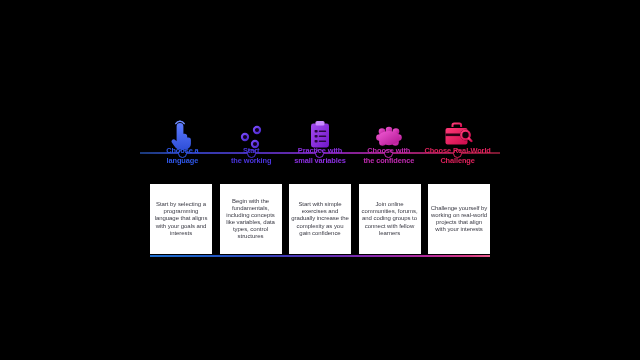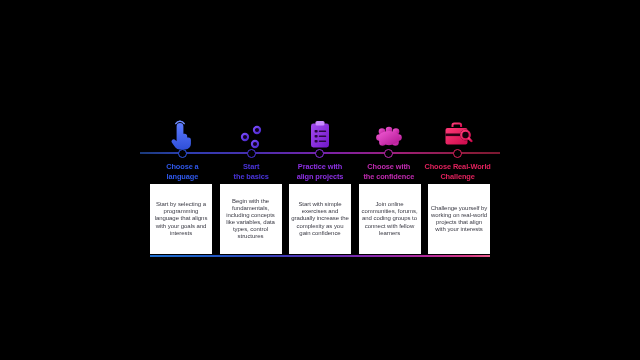--- a/index.html
+++ b/index.html
@@ -85,21 +85,21 @@
     height: 9px;
     border-radius: 50%;
     background: #000000;
     box-sizing: border-box;
   }
 
   
   .labels-row {
     position: absolute;
     left: 148px;
-    top: 162px;
+    top: 146px;
     width: 344px;
     height: 22px;
     display: flex;
   }
   .label-cell {
     width: 68.8px;
     text-align: center;
     font-size: 7.4px;
     font-weight: bold;
     line-height: 9.6px;
@@ -289,25 +289,25 @@
     </div>
   </div>
 
   <div class="labels-row">
     <div class="label-cell" style="color:#2f57e8">
       <div>Choose a</div>
       <div>language</div>
     </div>
     <div class="label-cell" style="color:#4a34dc">
       <div>Start</div>
-      <div>the basics</div>
+      <div>the working</div>
     </div>
     <div class="label-cell" style="color:#8b2fe0">
       <div>Practice with</div>
-      <div>align projects</div>
+      <div>small variables</div>
     </div>
     <div class="label-cell" style="color:#c02ab0">
       <div>Choose with</div>
       <div>the confidence</div>
     </div>
     <div class="label-cell" style="color:#e0215c">
       <div>Choose Real-World</div>
       <div>Challenge</div>
     </div>
   </div>

